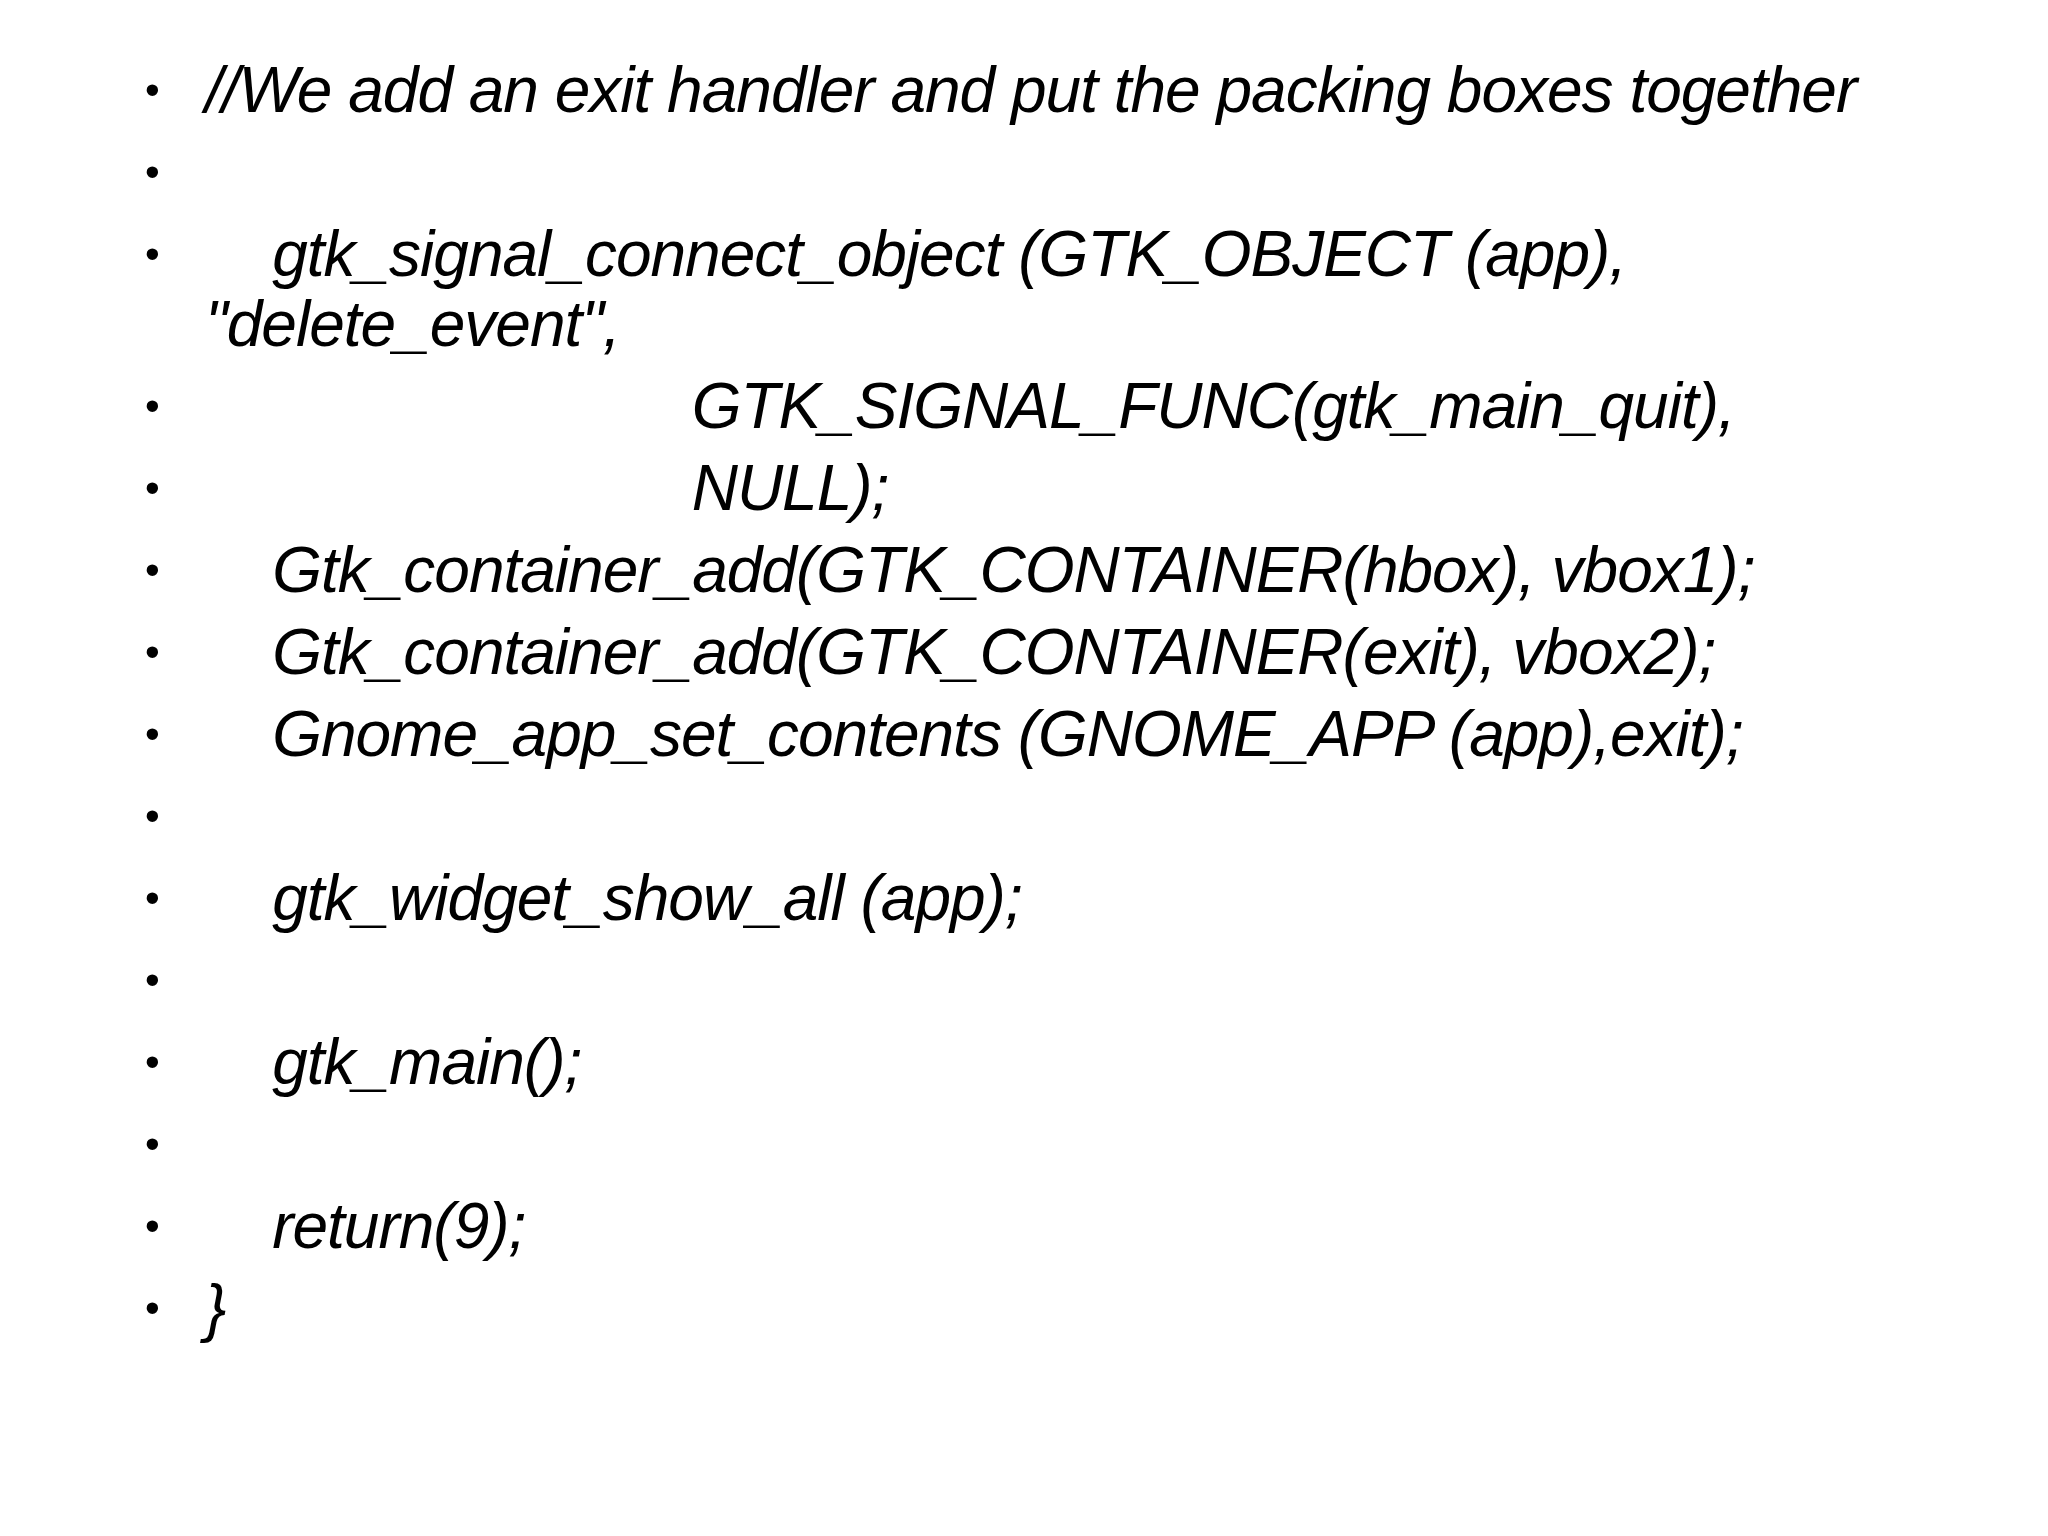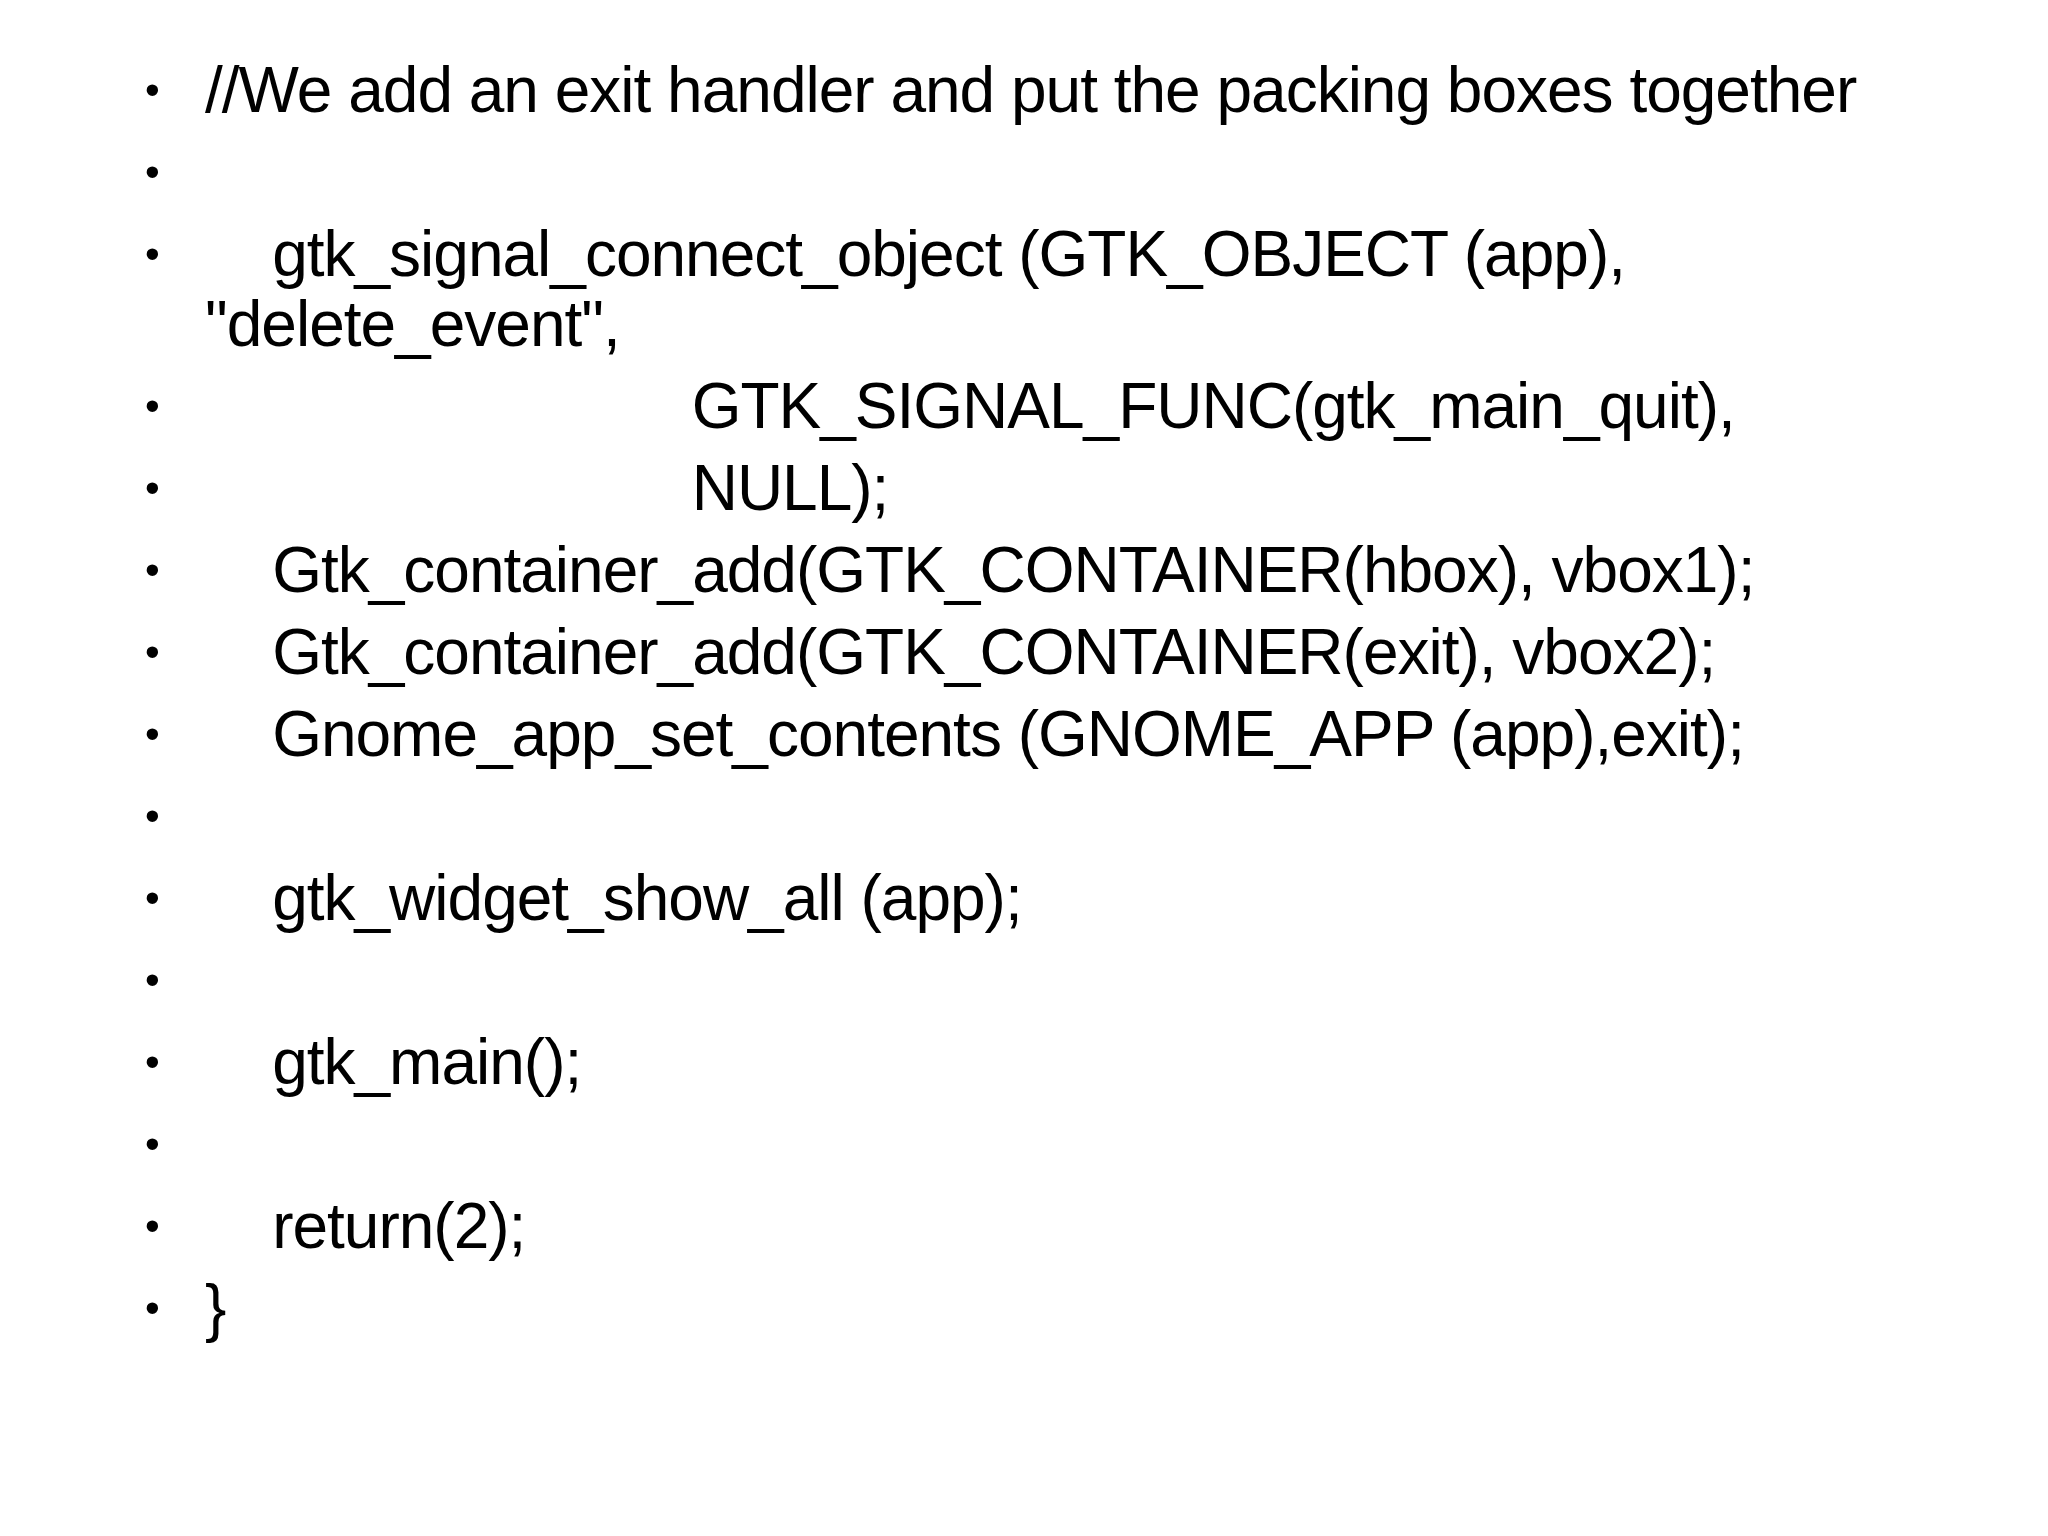--- a/index.html
+++ b/index.html
@@ -38,20 +38,21 @@
     user-select: none;
   }
   .code-line-text {
     flex: 1 1 auto;
     white-space: pre;
     font-size: 64px;
     line-height: 70px;
     letter-spacing: -1px;
     color: #000000;
     min-height: 70px;
+    font-style: italic;
   }
 </style>
 </head>
 <body>
 
 <div class="slide">
   <ul class="code-list">
       <li>
         <span class="bullet-marker">•</span>
         <span class="code-line-text">//We add an exit handler and put the packing boxes together</span>
@@ -100,20 +101,20 @@
       <li>
         <span class="bullet-marker">•</span>
         <span class="code-line-text">    gtk_main();</span>
       </li>
       <li>
         <span class="bullet-marker">•</span>
         <span class="code-line-text"></span>
       </li>
       <li>
         <span class="bullet-marker">•</span>
-        <span class="code-line-text">    return(2);</span>
+        <span class="code-line-text">    return(9);</span>
       </li>
       <li>
         <span class="bullet-marker">•</span>
         <span class="code-line-text">}</span>
       </li>
     </ul>
 </div>
 
 </body></html>

